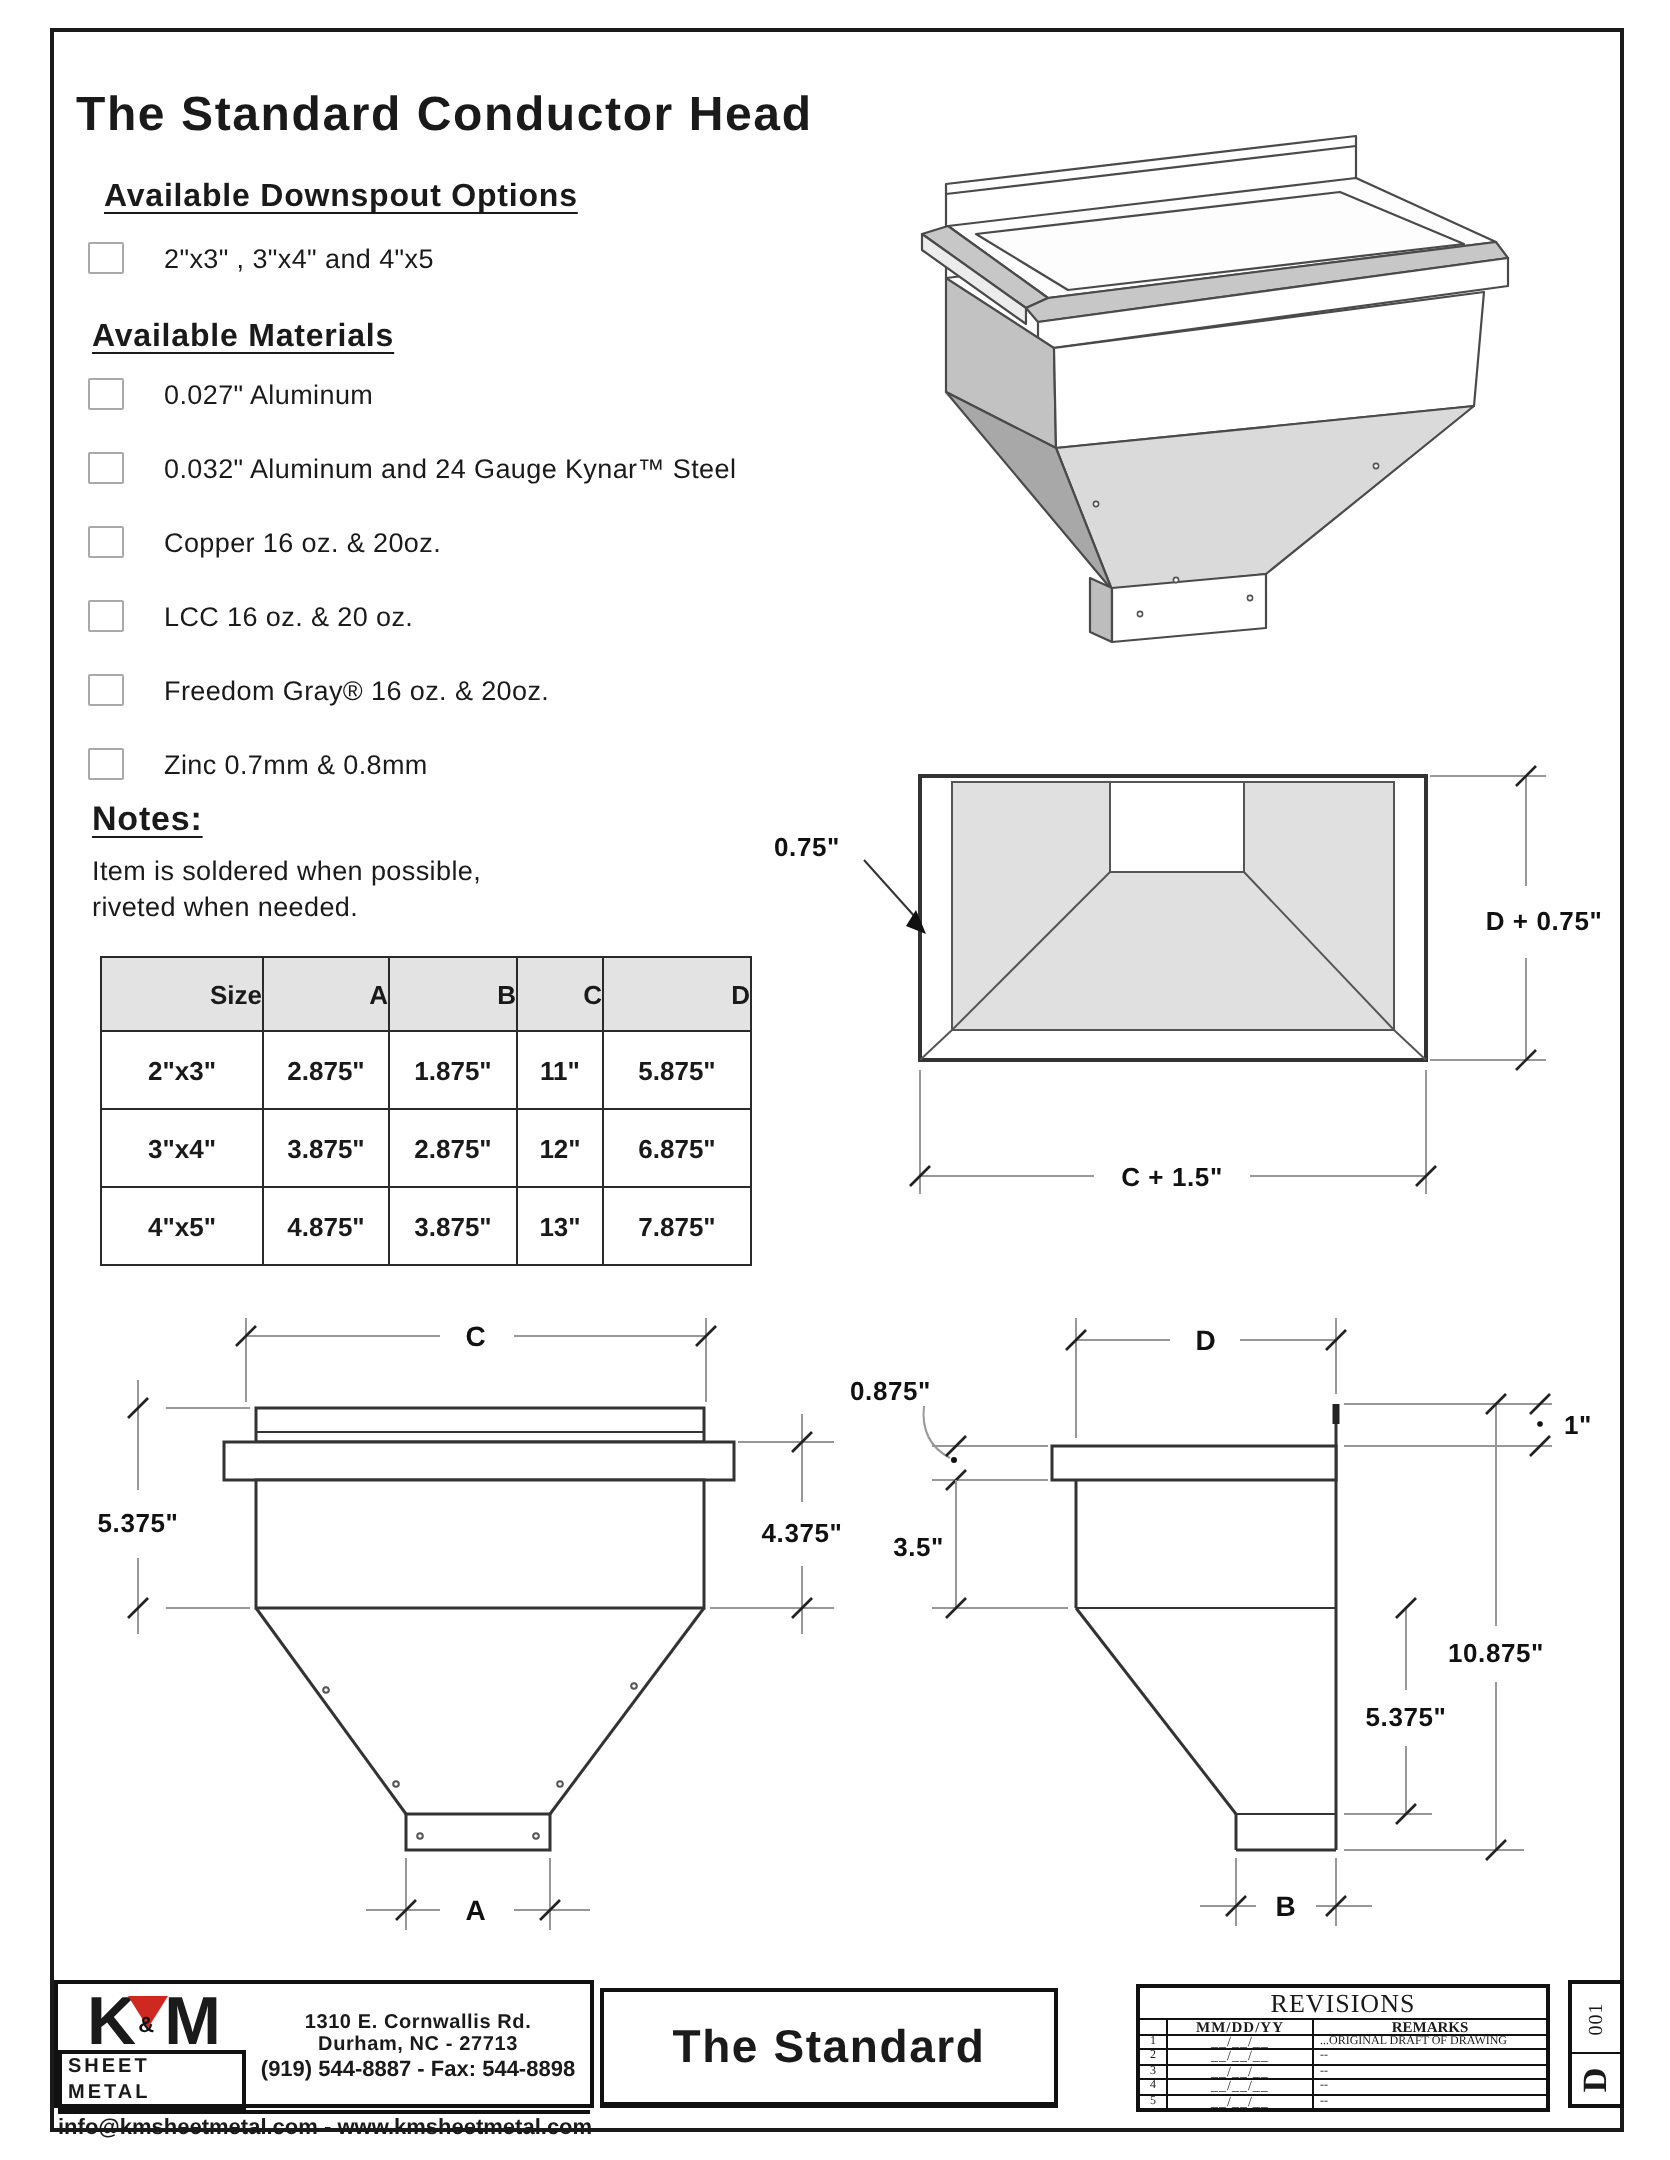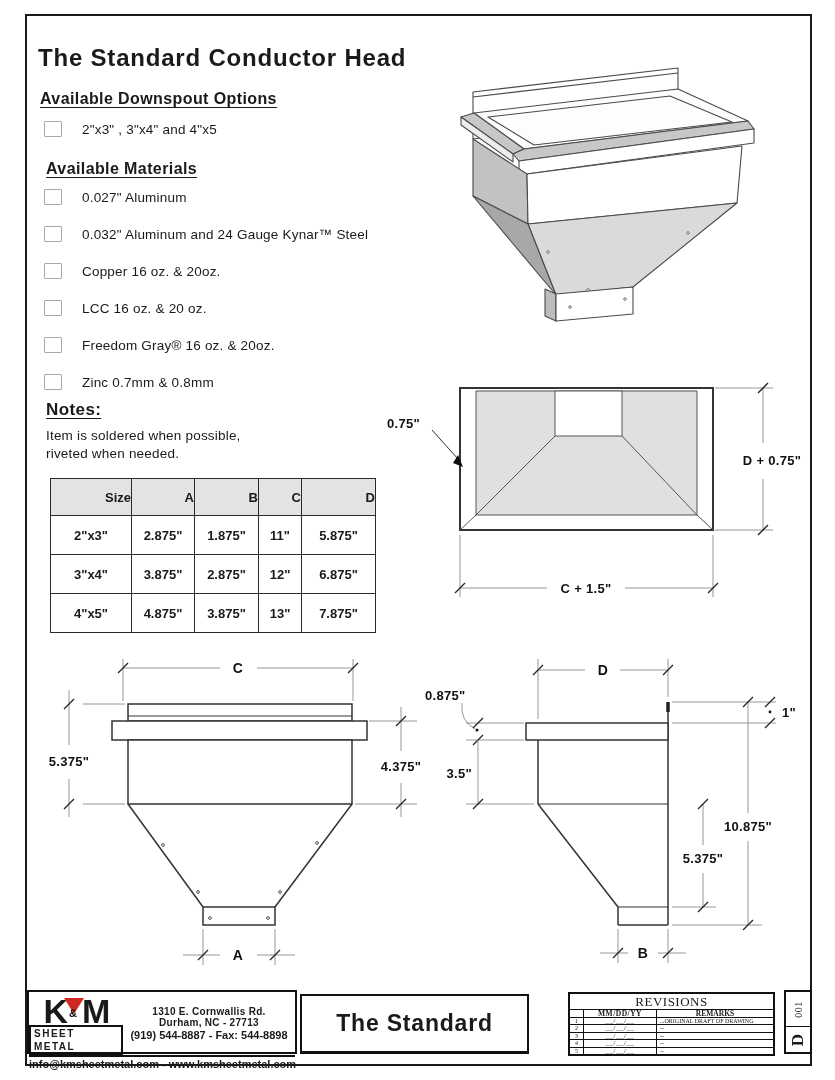--- a/index.html
+++ b/index.html
@@ -2,21 +2,21 @@
 <html><head>
 <meta charset="utf-8">
 <style>
   html,body{margin:0;padding:0;background:#fff;}
   body{width:835px;height:1080px;position:relative;font-family:"Liberation Sans",sans-serif;color:#1a1a1a;overflow:hidden;}
   .abs{position:absolute;}
   #frame{left:25px;top:14px;width:783px;height:1048px;border:2px solid #1a1a1a;}
   
   #doc-title{left:38px;top:44px;font-size:24px;font-weight:600;letter-spacing:.8px;}
   .section-heading{font-size:16px;font-weight:700;letter-spacing:.4px;text-decoration:underline;text-underline-offset:3px;}
-  #h-downspout{left:40px;top:90px;}
+  #h-downspout{left:52px;top:90px;}
   #h-materials{left:46px;top:160px;}
   #h-notes{left:46px;top:400px;font-size:17px;}
   .check-row{display:flex;align-items:center;gap:20px;height:18px;}
   .checkbox{width:16px;height:14px;border:1px solid #a9a9a9;background:#fff;border-radius:1px;flex:0 0 auto;}
   .check-label{font-size:13.5px;font-weight:500;letter-spacing:.2px;white-space:nowrap;}
   .note-line{left:46px;font-size:13.5px;letter-spacing:.2px;}
   
   #size-table{left:50px;top:478px;border-collapse:collapse;}
   #size-table th,#size-table td{border:1.5px solid #2a2a2a;font-size:13px;text-align:center;padding:0;}
   #size-table th{background:#e3e3e3;font-weight:700;height:36px;text-align:right;}

